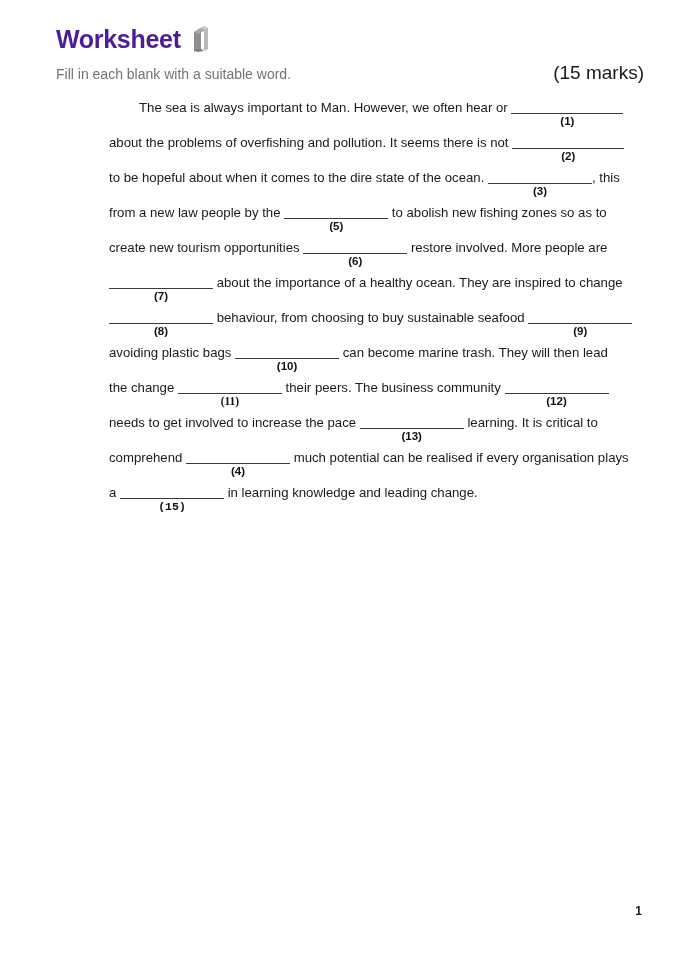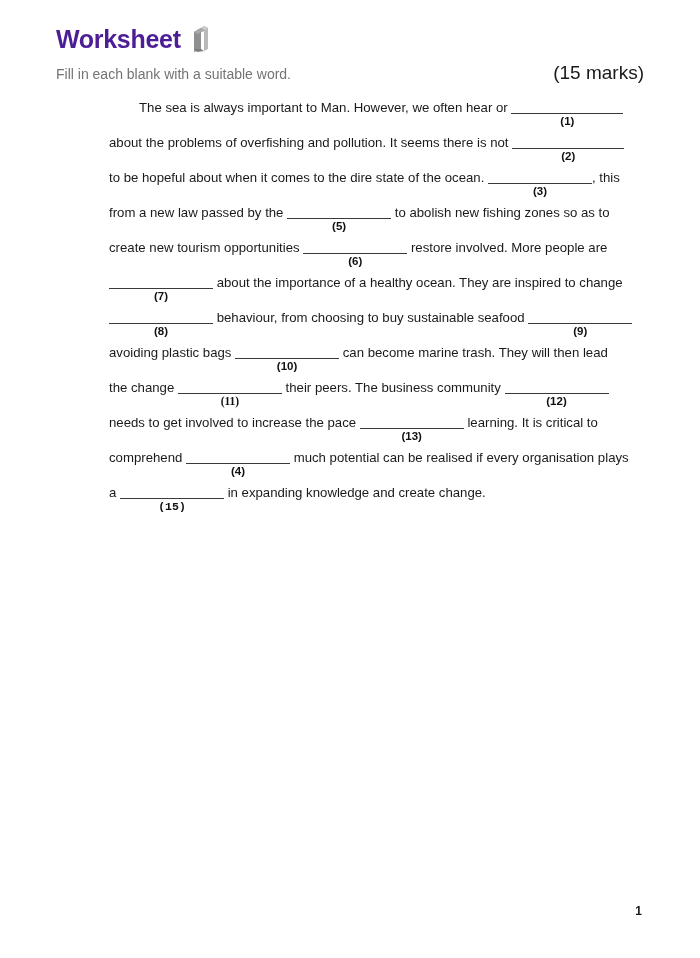--- a/index.html
+++ b/index.html
@@ -171,21 +171,21 @@
       </div>
       <div class="line">
         <span class="seg">to be hopeful about when it comes to the dire state of the ocean. </span>
         <span class="blank" style="width: 104px;">
           <span class="rule"></span>
           <span class="num">(3)</span>
         </span>
         <span class="seg">, this</span>
       </div>
       <div class="line">
-        <span class="seg">from a new law passed by the </span>
+        <span class="seg">from a new law people by the </span>
         <span class="blank" style="width: 104px;">
           <span class="rule"></span>
           <span class="num">(5)</span>
         </span>
         <span class="seg"> to abolish new fishing zones so as to</span>
       </div>
       <div class="line">
         <span class="seg">create new tourism opportunities </span>
         <span class="blank" style="width: 104px;">
           <span class="rule"></span>
@@ -246,19 +246,19 @@
           <span class="num">(4)</span>
         </span>
         <span class="seg"> much potential can be realised if every organisation plays</span>
       </div>
       <div class="line">
         <span class="seg">a </span>
         <span class="blank" style="width: 104px; font-family: Liberation Mono, monospace;">
           <span class="rule"></span>
           <span class="num">(15)</span>
         </span>
-        <span class="seg"> in expanding knowledge and create change.</span>
+        <span class="seg"> in learning knowledge and leading change.</span>
       </div>
     </div>
 
   <div class="page-number">1</div>
 
 </div>
 
 </body></html>

